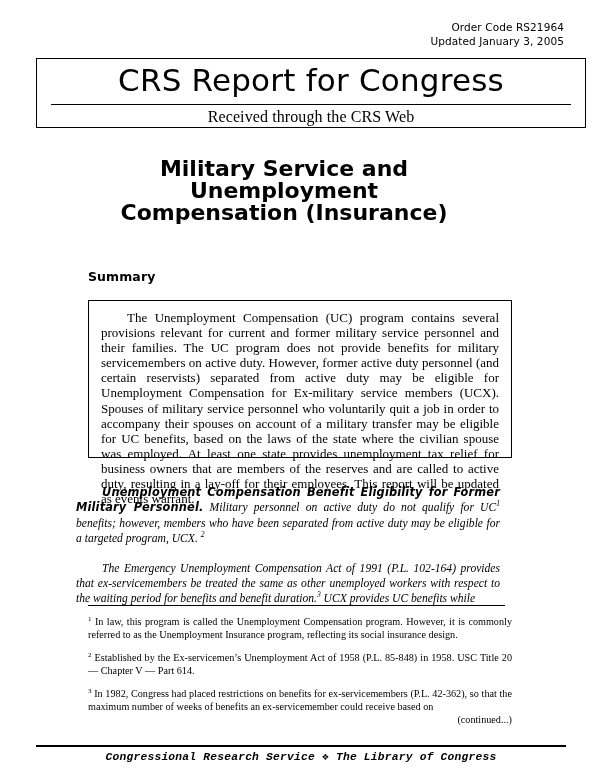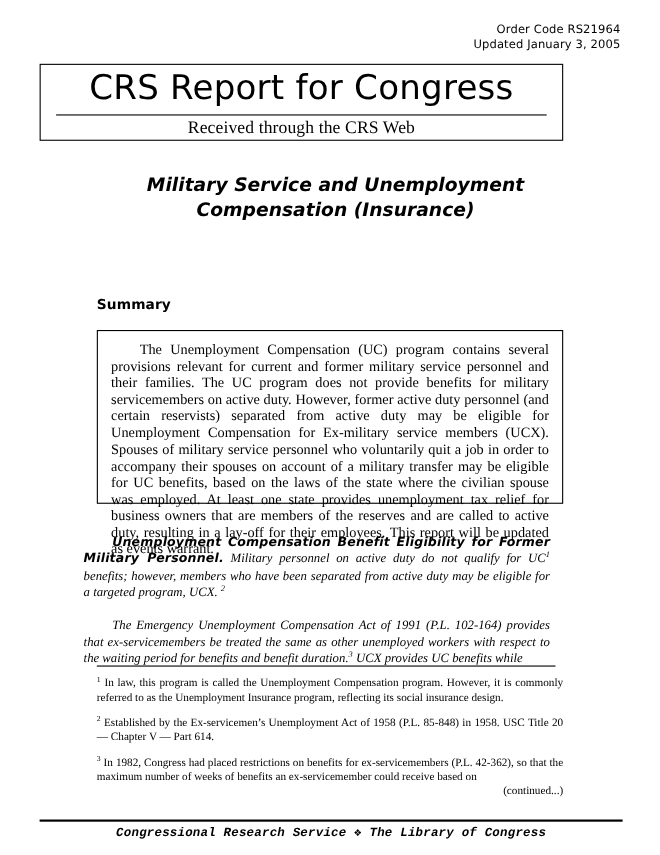--- a/index.html
+++ b/index.html
@@ -34,21 +34,21 @@
     line-height: 14px;
     letter-spacing: 0.1px;
   }
   .meta div { white-space: nowrap; }
 
   
   .banner {
     position: absolute;
     left: 36px;
     top: 58px;
-    width: 476px;
+    width: 550px;
     height: 70px;
     border: 1.6px solid #000;
     box-sizing: border-box;
   }
   .banner-title {
     position: absolute;
     left: 0;
     top: 1px;
     width: 100%;
     text-align: center;
@@ -76,29 +76,28 @@
     font-size: 16px;
     font-weight: 400;
     line-height: 24px;
     letter-spacing: 0.1px;
     white-space: nowrap;
   }
 
   
   .doc-title {
     position: absolute;
-    left: 93px;
+    left: 72px;
     top: 158px;
     width: 424px;
     text-align: center;
     font-family: "DejaVu Sans", "Liberation Sans", sans-serif;
-    font-size: 17px;
+    font-size: 22px;
     font-weight: bold;
     line-height: 22px;
-    font-style: italic;
   }
   .doc-title .l2 { display: block; }
 
   .byline {
     position: absolute;
     left: 88px;
     top: 212px;
     width: 424px;
     text-align: center;
     font-family: "DejaVu Sans", "Liberation Sans", sans-serif;

